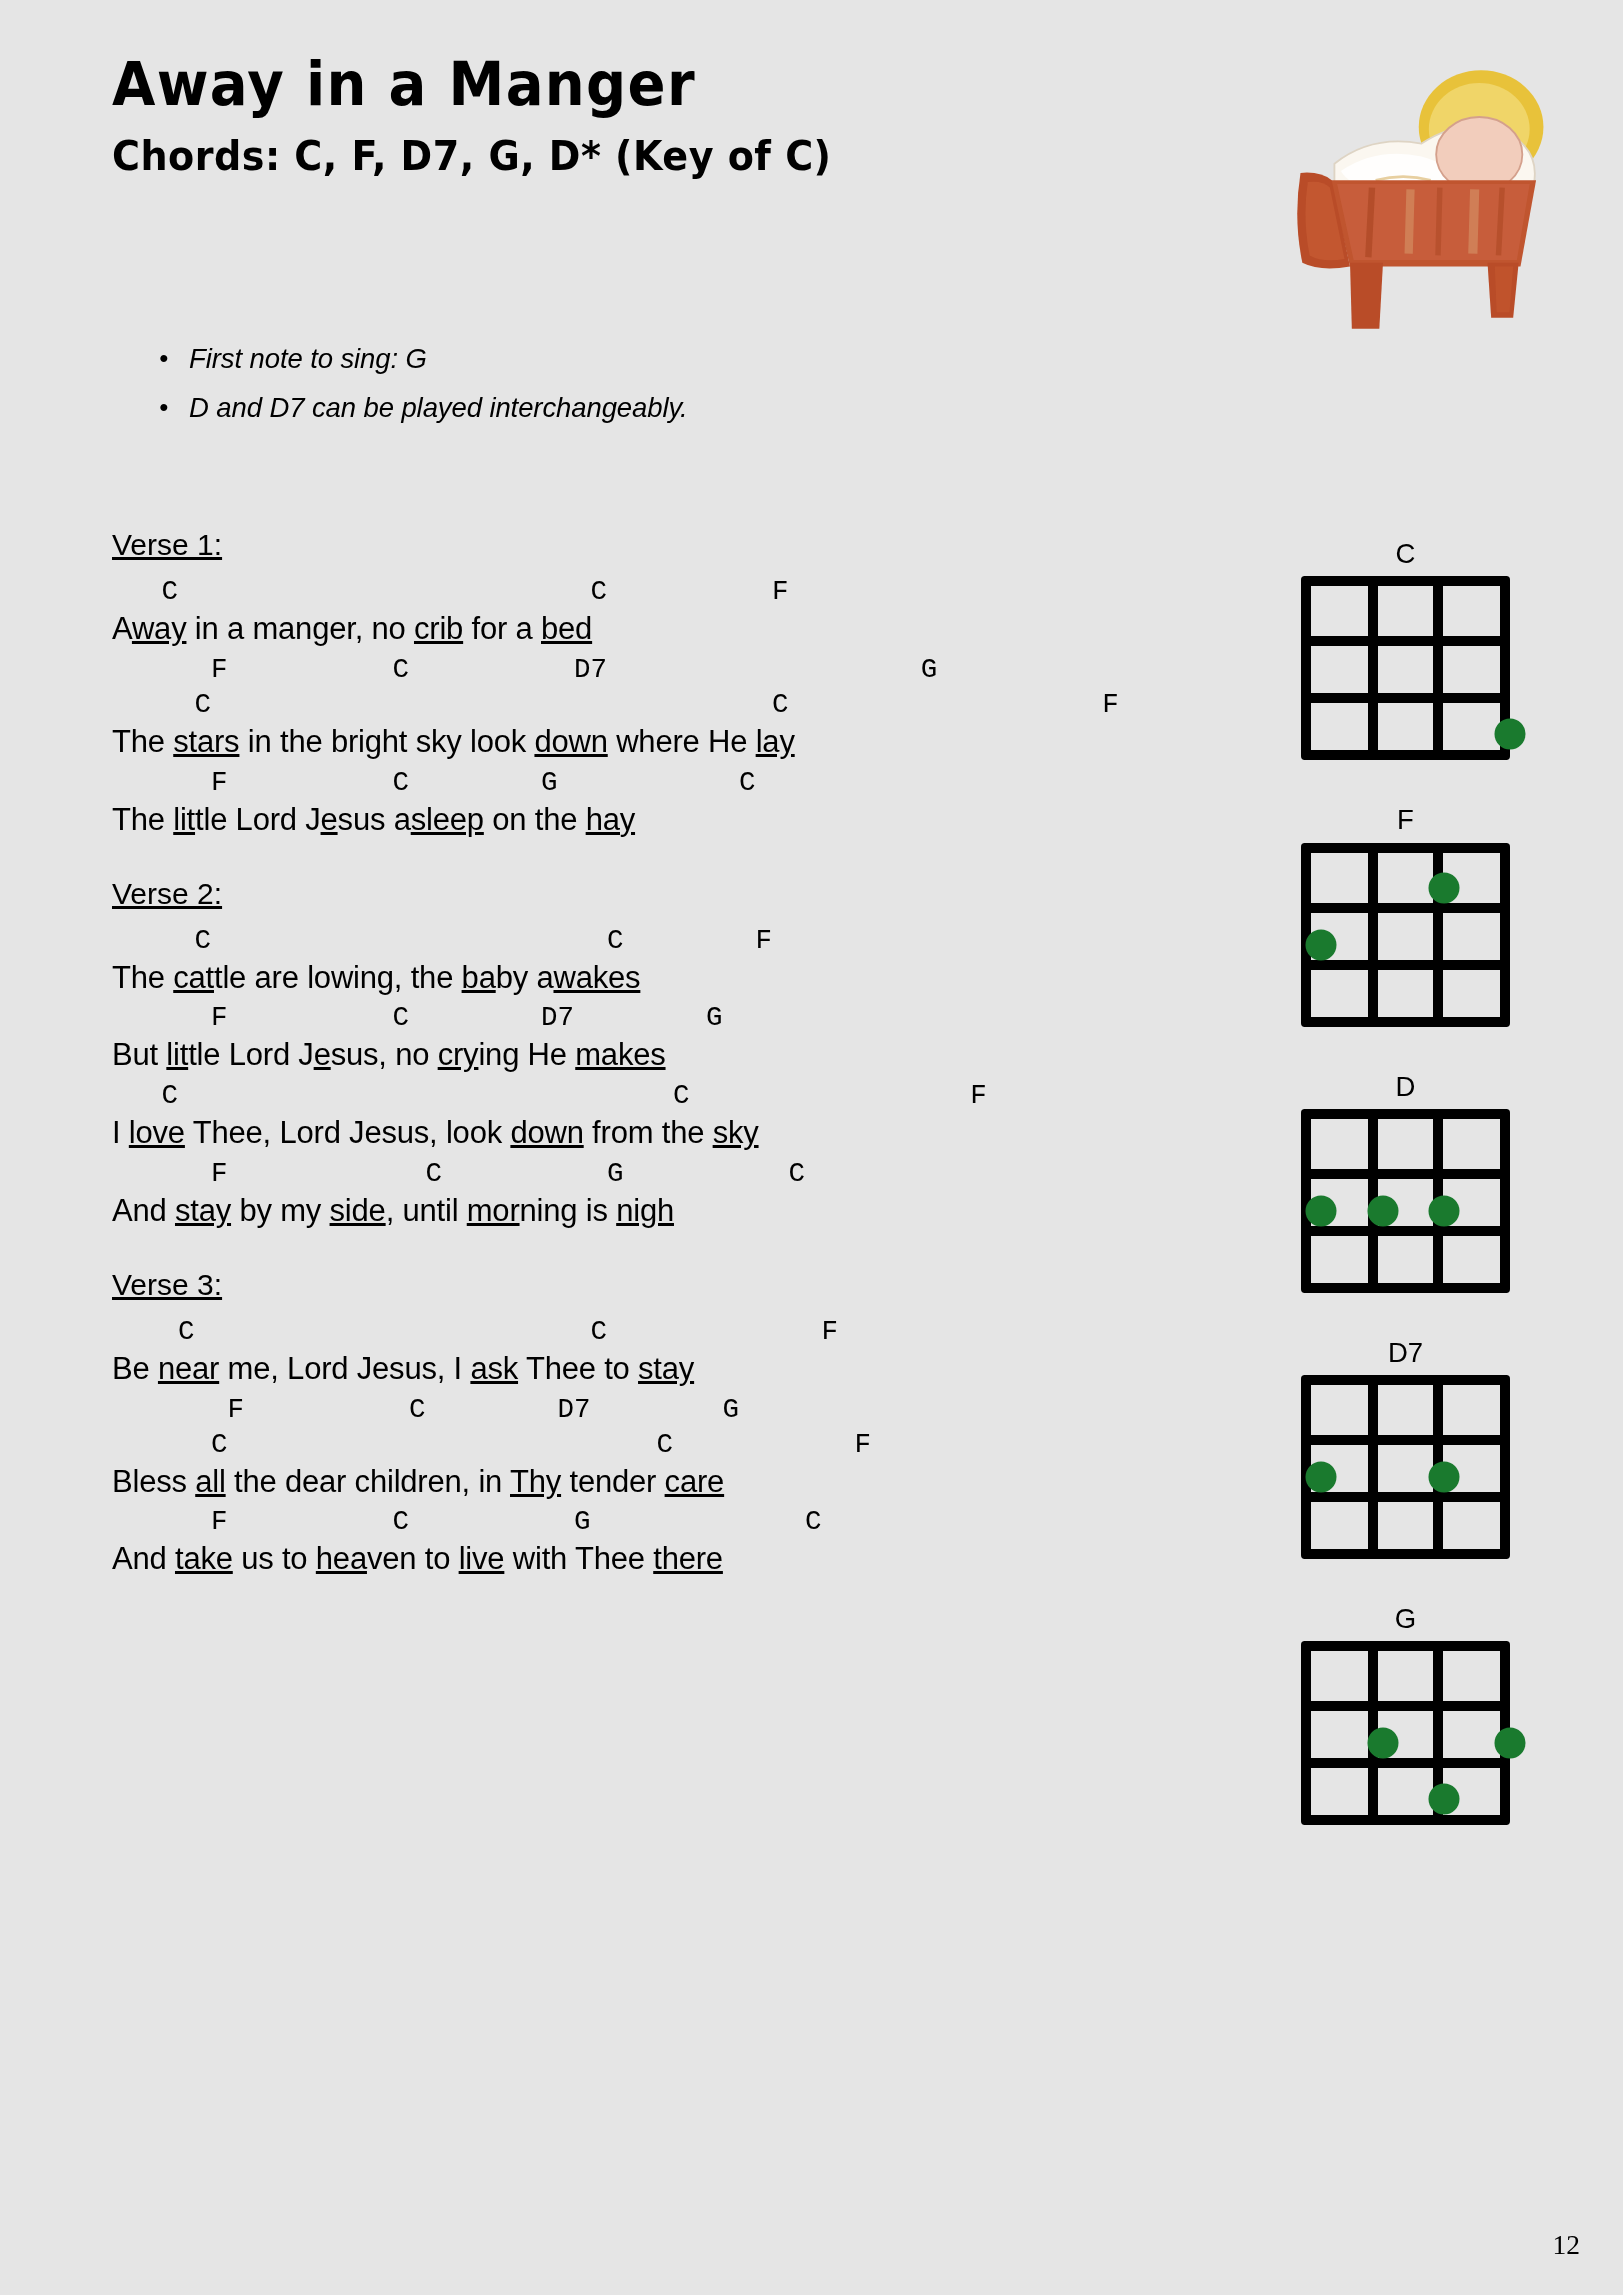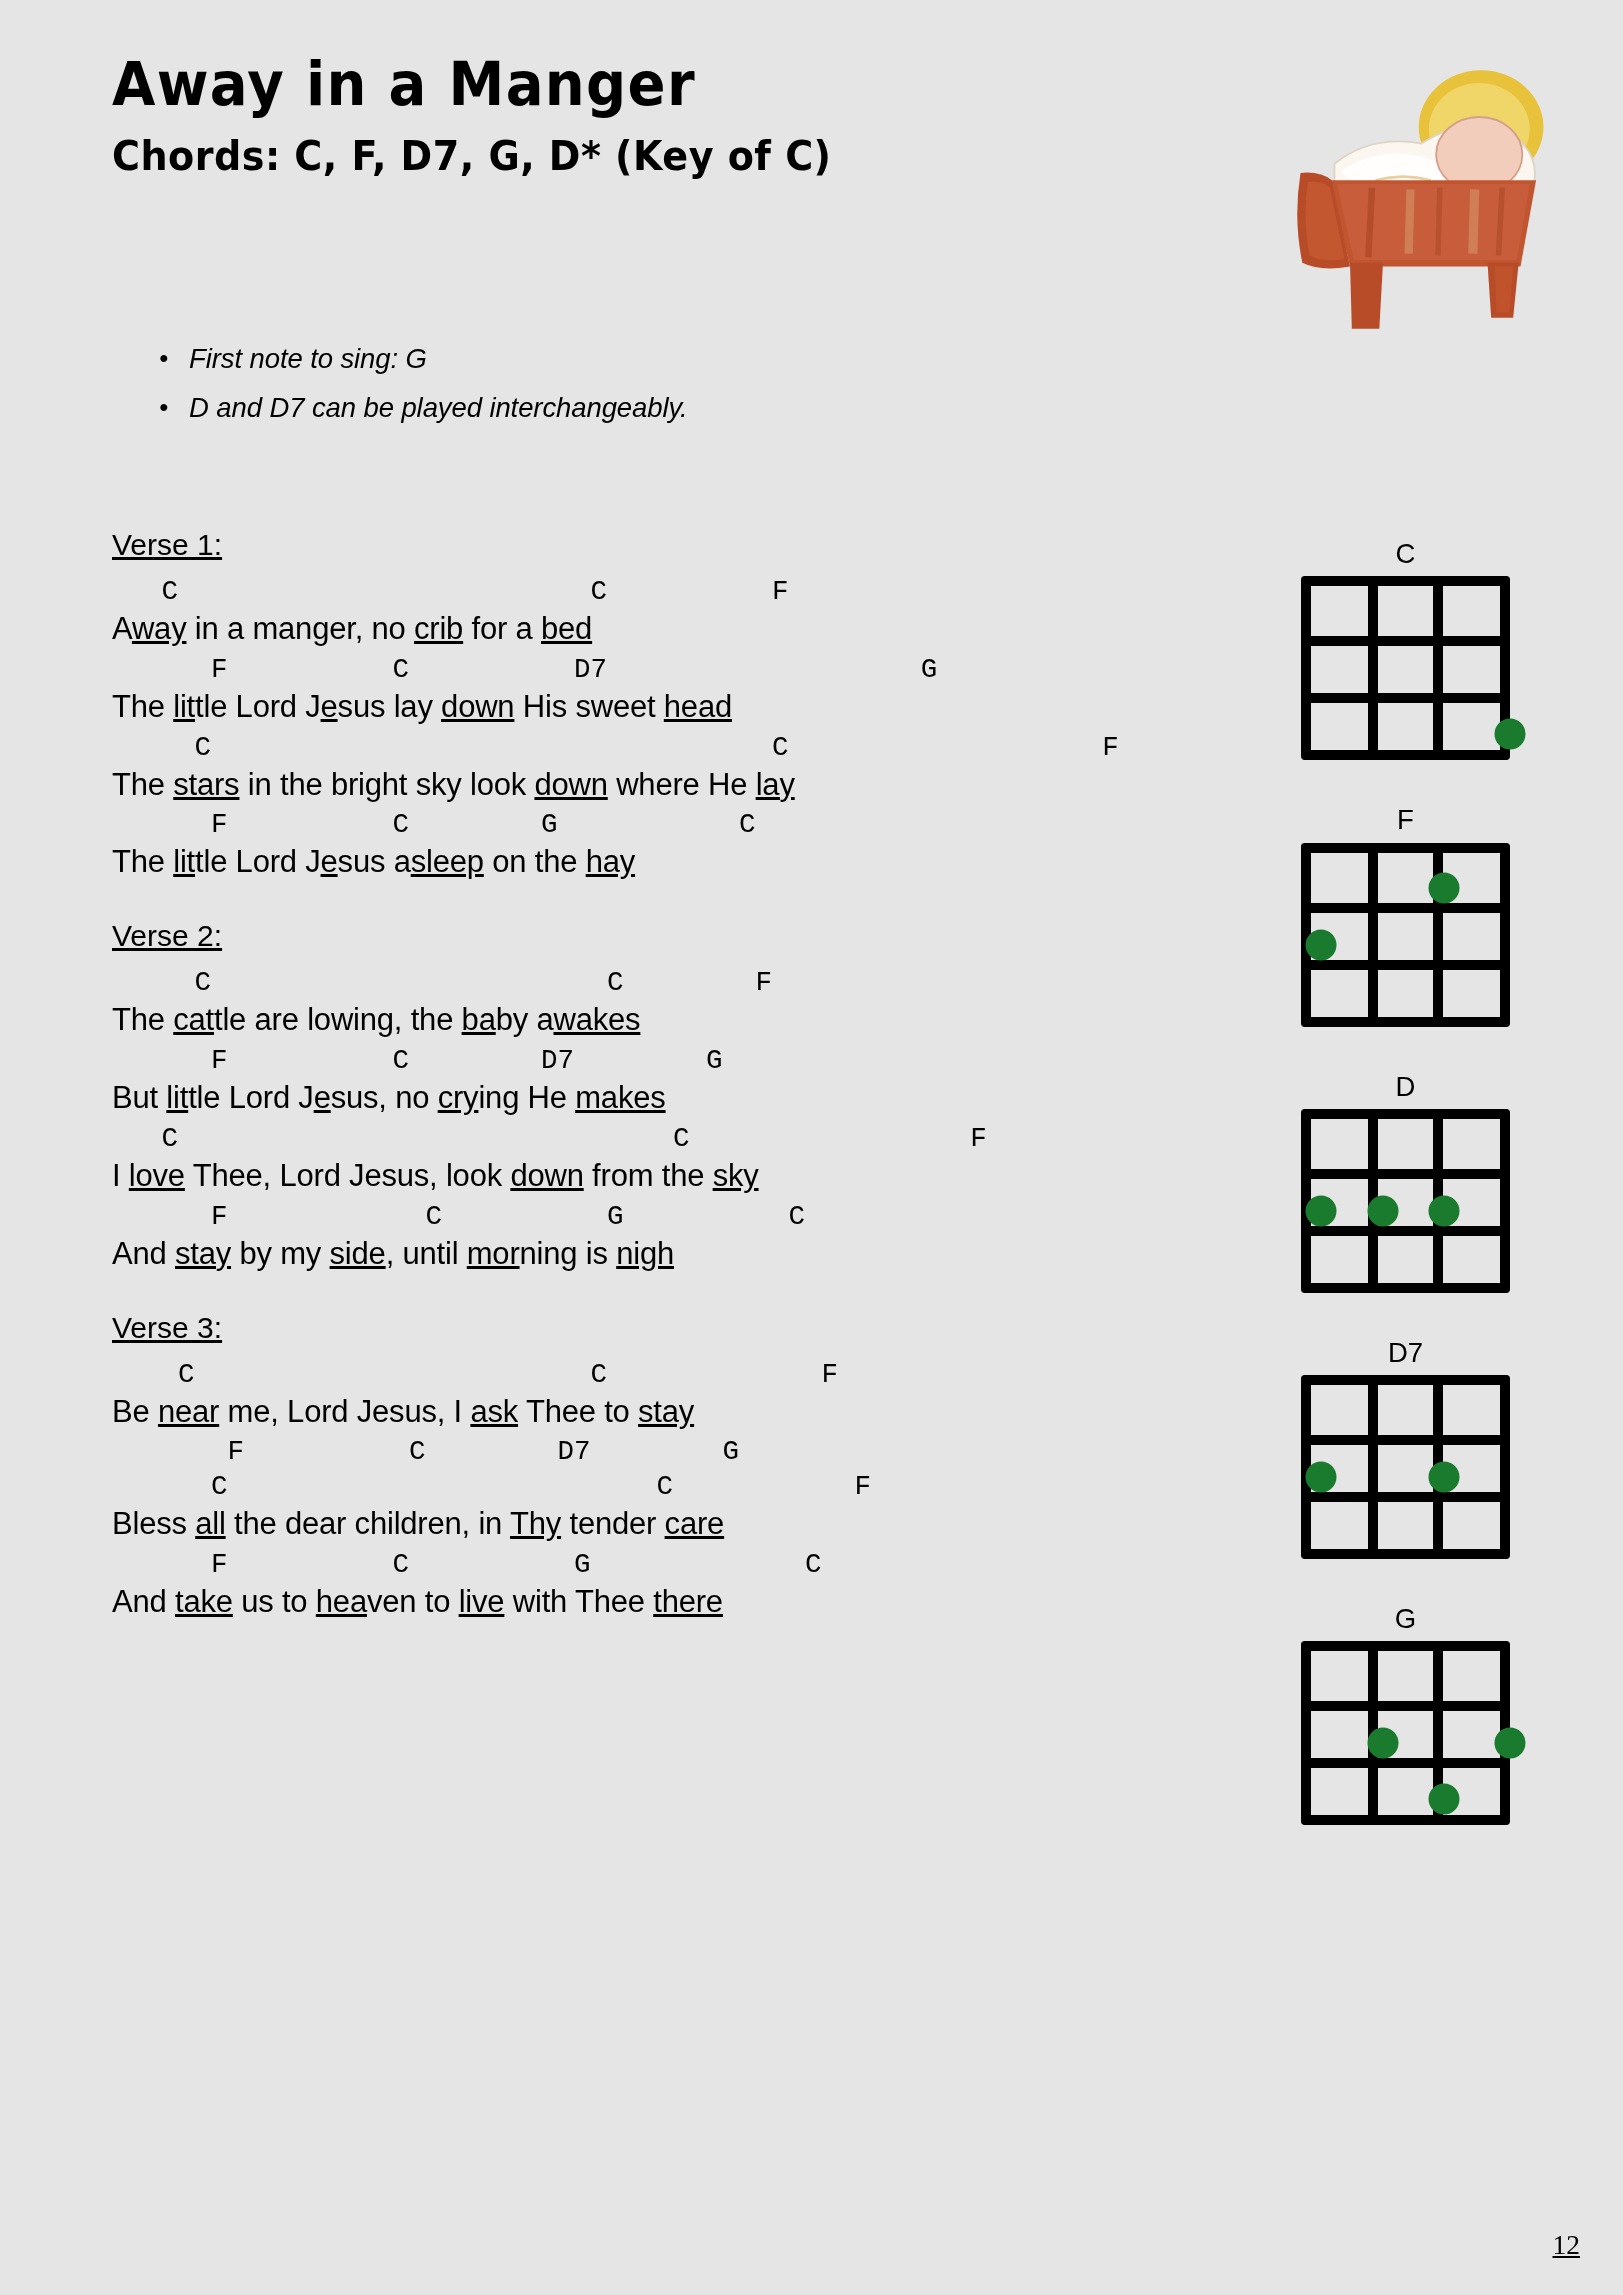--- a/index.html
+++ b/index.html
@@ -167,21 +167,20 @@
     height: 303px;
   }
 
   
   .page-number {
     position: absolute;
     right: 44px;
     bottom: 35px;
     font-size: 27.5px;
     font-family: "Liberation Serif", serif;
-    text-decoration: underline;
   }
 </style>
 </head>
 <body>
 
 <div class="page">
 
   <div class="title">Away in a Manger</div>
   <div class="subtitle">Chords: C, F, D7, G, D* (Key of C)</div>
 
@@ -222,21 +221,20 @@
     <li><span>D and D7 can be played interchangeably.</span></li>
   </ul>
 
   <div class="song">
 
     <div class="verse">
       <div class="verse-label">Verse 1:</div>
       <div class="chordline">   C                         C          F</div>
       <div class="lyricline">A<u>way</u> in a manger, no <u>crib</u> for a <u>bed</u></div>
       <div class="chordline">      F          C          D7                   G</div>
-      <div class="lyricline">The <u>lit</u>tle Lord J<u>e</u>sus lay <u>down</u> His sweet <u>head</u></div>
       <div class="chordline">     C                                  C                   F</div>
       <div class="lyricline">The <u>stars</u> in the bright sky look <u>down</u> where He <u>lay</u></div>
       <div class="chordline">      F          C        G           C</div>
       <div class="lyricline">The <u>lit</u>tle Lord J<u>e</u>sus a<u>sleep</u> on the <u>hay</u></div>
     </div>
 
     <div class="verse">
       <div class="verse-label">Verse 2:</div>
       <div class="chordline">     C                        C        F</div>
       <div class="lyricline">The <u>cat</u>tle are lowing, the <u>ba</u>by a<u>wakes</u></div>

